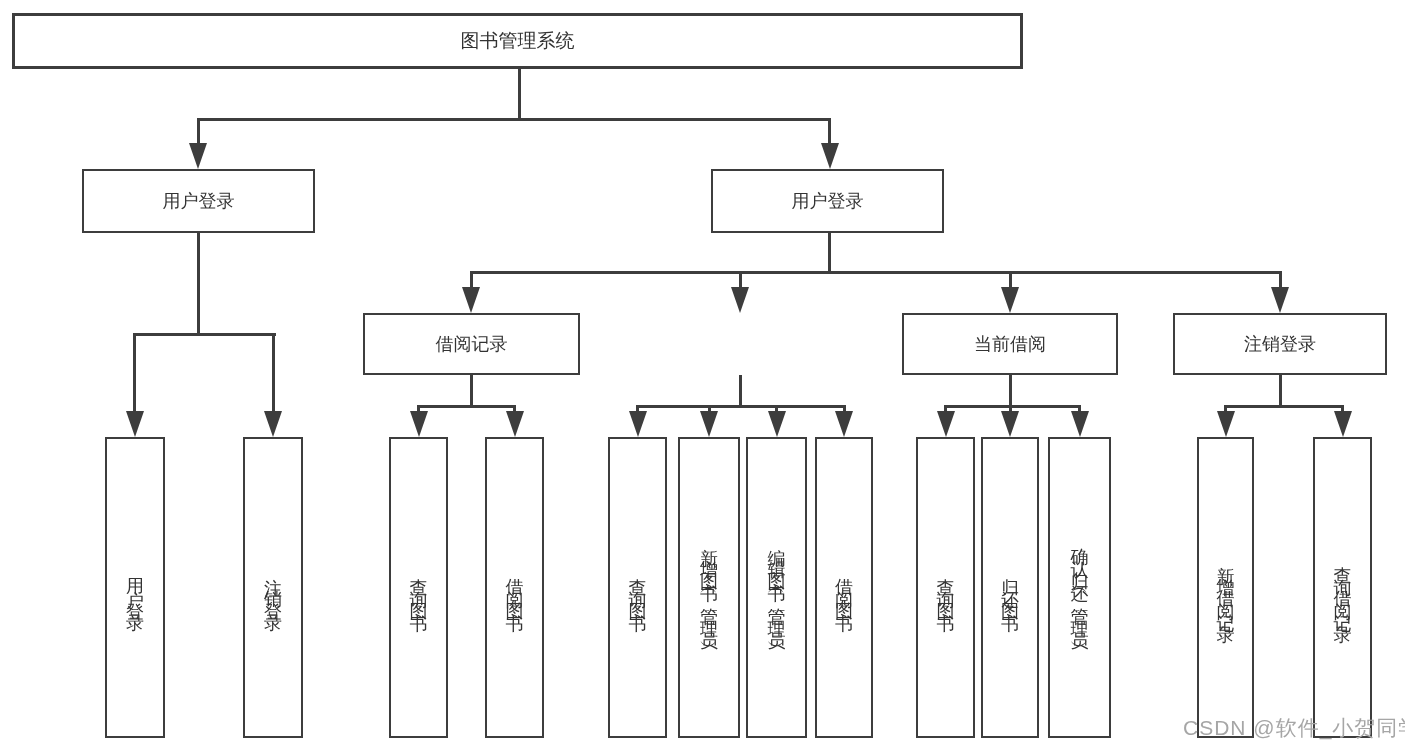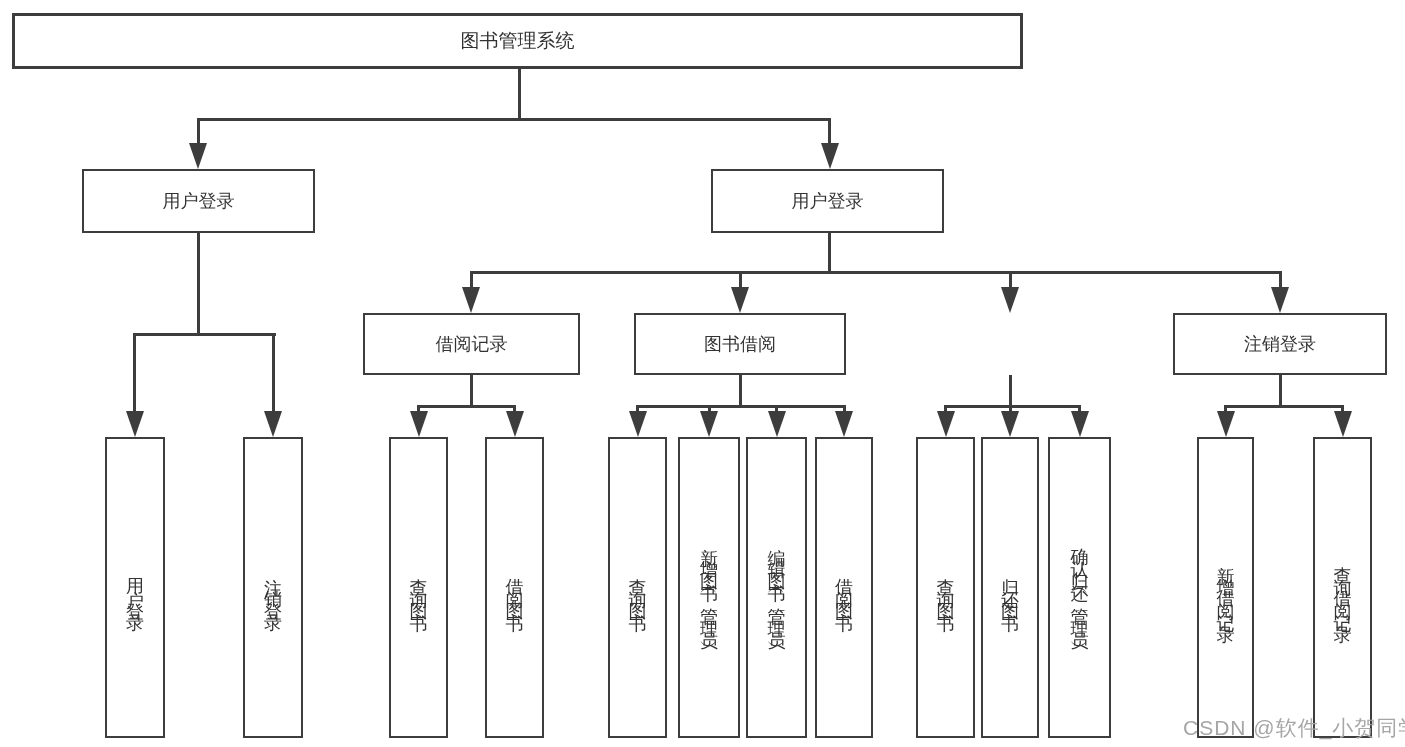--- a/index.html
+++ b/index.html
@@ -90,22 +90,22 @@
   <div class="vline" style="left:739px;top:271px;height:18px;"></div>
   <div class="arrow" style="left:731px;top:287px;"></div>
   <div class="vline" style="left:1009px;top:271px;height:18px;"></div>
   <div class="arrow" style="left:1001px;top:287px;"></div>
   <div class="vline" style="left:1279px;top:271px;height:18px;"></div>
   <div class="arrow" style="left:1271px;top:287px;"></div>
 
   <div class="node" style="left:363px;top:313px;width:217px;height:62px;">
     <span>借阅记录</span>
   </div>
-  <div class="node" style="left:634px;top:313px;width:212px;height:62px;">
-    <span>图书借阅</span>
+  <div class="node" style="left:902px;top:313px;width:216px;height:62px;">
+    <span>当前借阅</span>
   </div>
   <div class="node" style="left:1173px;top:313px;width:214px;height:62px;">
     <span>注销登录</span>
   </div>
 
   <div class="vline" style="left:470px;top:375px;height:33px;"></div>
   <div class="hline" style="left:417px;top:405px;width:99px;"></div>
   <div class="vline" style="left:417px;top:405px;height:8px;"></div>
   <div class="arrow" style="left:410px;top:411px;"></div>
   <div class="vline" style="left:513px;top:405px;height:8px;"></div>

